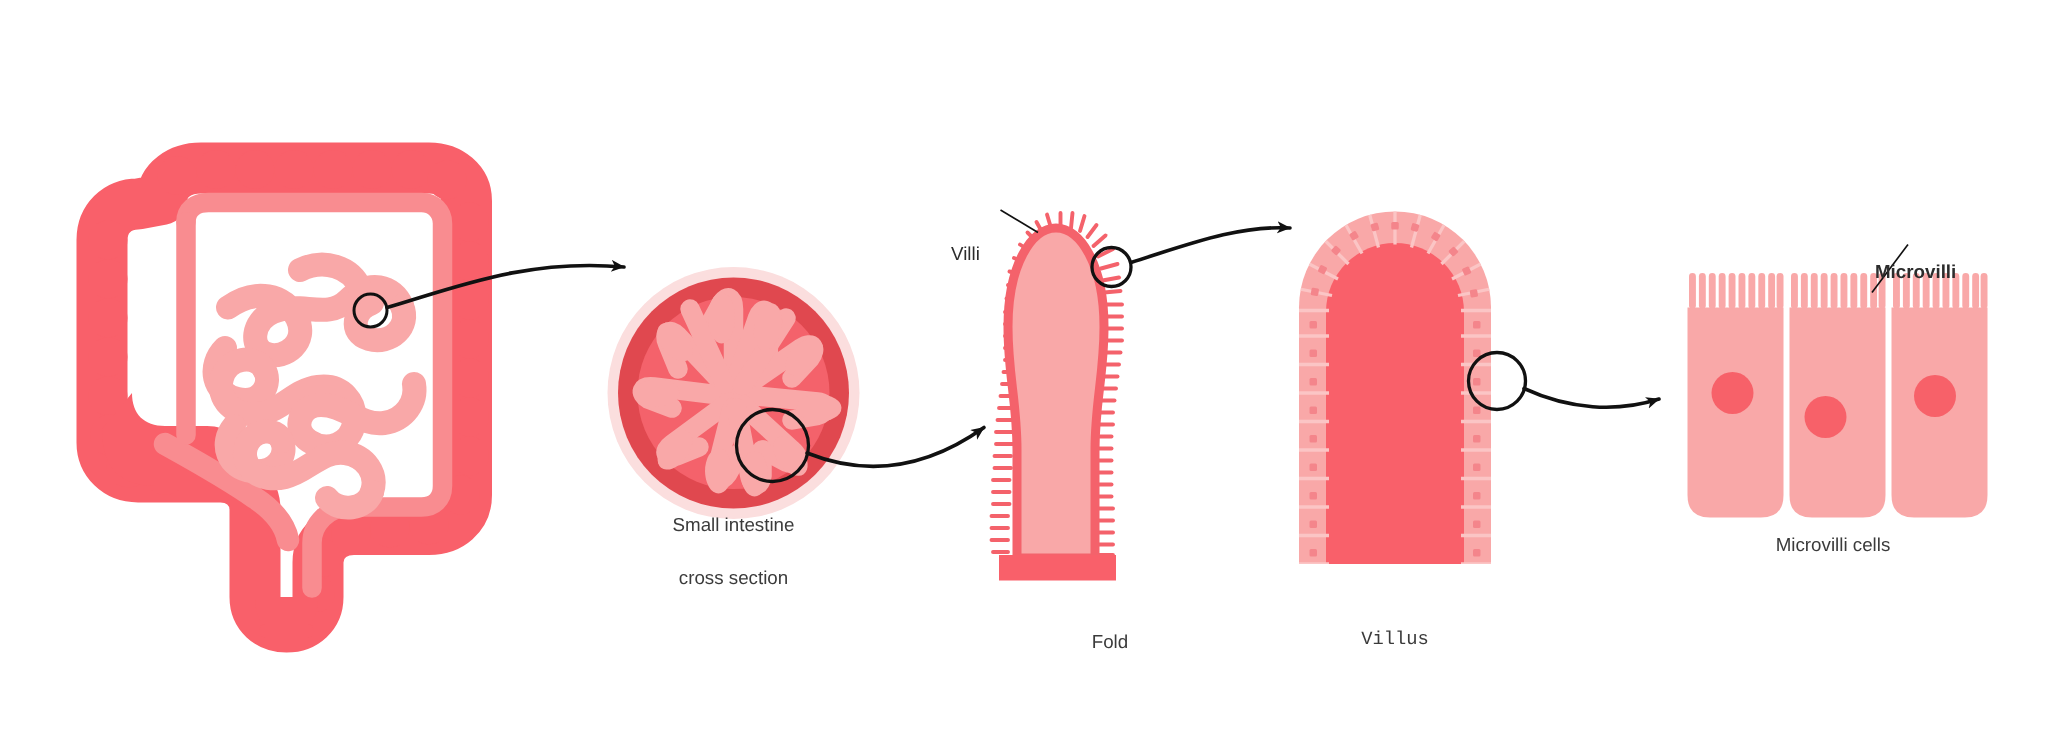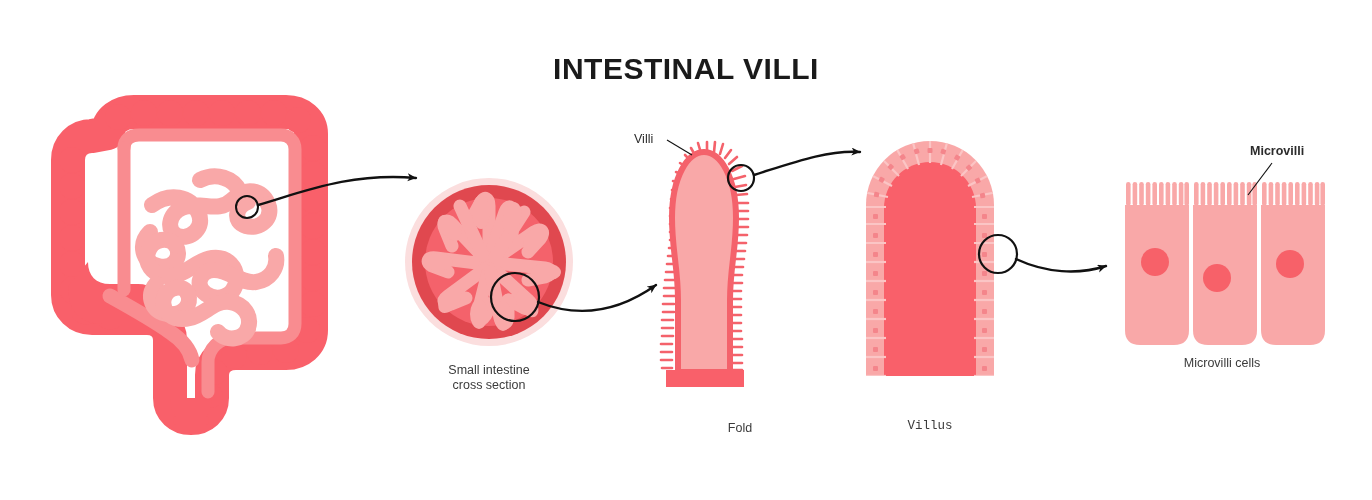--- a/index.html
+++ b/index.html
@@ -35,33 +35,33 @@
     line-height: 15px;
     font-family: "Liberation Sans", sans-serif;
     white-space: pre;
   }
   .leader-label {
     position: absolute;
     font-size: 12.5px;
     color: #2c2c2c;
     font-family: "Liberation Sans", sans-serif;
     white-space: nowrap;
+    margin-top: 30px;
   }
   .svg-layer {
     position: absolute;
     left: 0;
     top: 0;
   }
 </style>
 </head>
 <body>
 
 <div id="page">
 
-  <div id="page-title">INTESTINAL VILLI</div>
 
   <svg class="svg-layer" width="1372" height="500" viewBox="0 0 1372 500">
 
     <defs>
 
       <marker id="ah" markerWidth="11" markerHeight="11" refX="8.5" refY="4" orient="auto" markerUnits="userSpaceOnUse">
         <path d="M0,0 L9,4 L0,8 L2.4,4 Z" fill="#111111"></path>
       </marker>
 
       <clipPath id="villusRingClip">
@@ -471,21 +471,21 @@
     <g stroke="#111111" stroke-width="1.1" fill="none">
       <path d="M667,140 L692,155"></path>
       <path d="M1272,163 L1248,195"></path>
     </g>
   </svg>
 
   <div class="leader-label" style="left:634px; top:132px;">Villi</div>
 
   <div class="leader-label" style="left:1250px; top:144px;font-weight:bold;">Microvilli</div>
 
-  <div class="caption" style="left:409px; top:363px; width:160px;">Small intestine</div>
+  <div class="caption" style="left:409px; top:343px; width:160px;">Small intestine</div>
   <div class="caption" style="left:409px; top:378px; width:160px;">cross section</div>
 
   <div class="caption" style="left:680px; top:397px; width:120px;margin-top:24px;">Fold</div>
 
   <div class="caption" style="left:870px; top:419px; width:120px;font-family:Liberation Mono, monospace;">Villus</div>
 
   <div class="caption" style="left:1152px; top:356px; width:140px;">Microvilli cells</div>
 
 </div>
 

